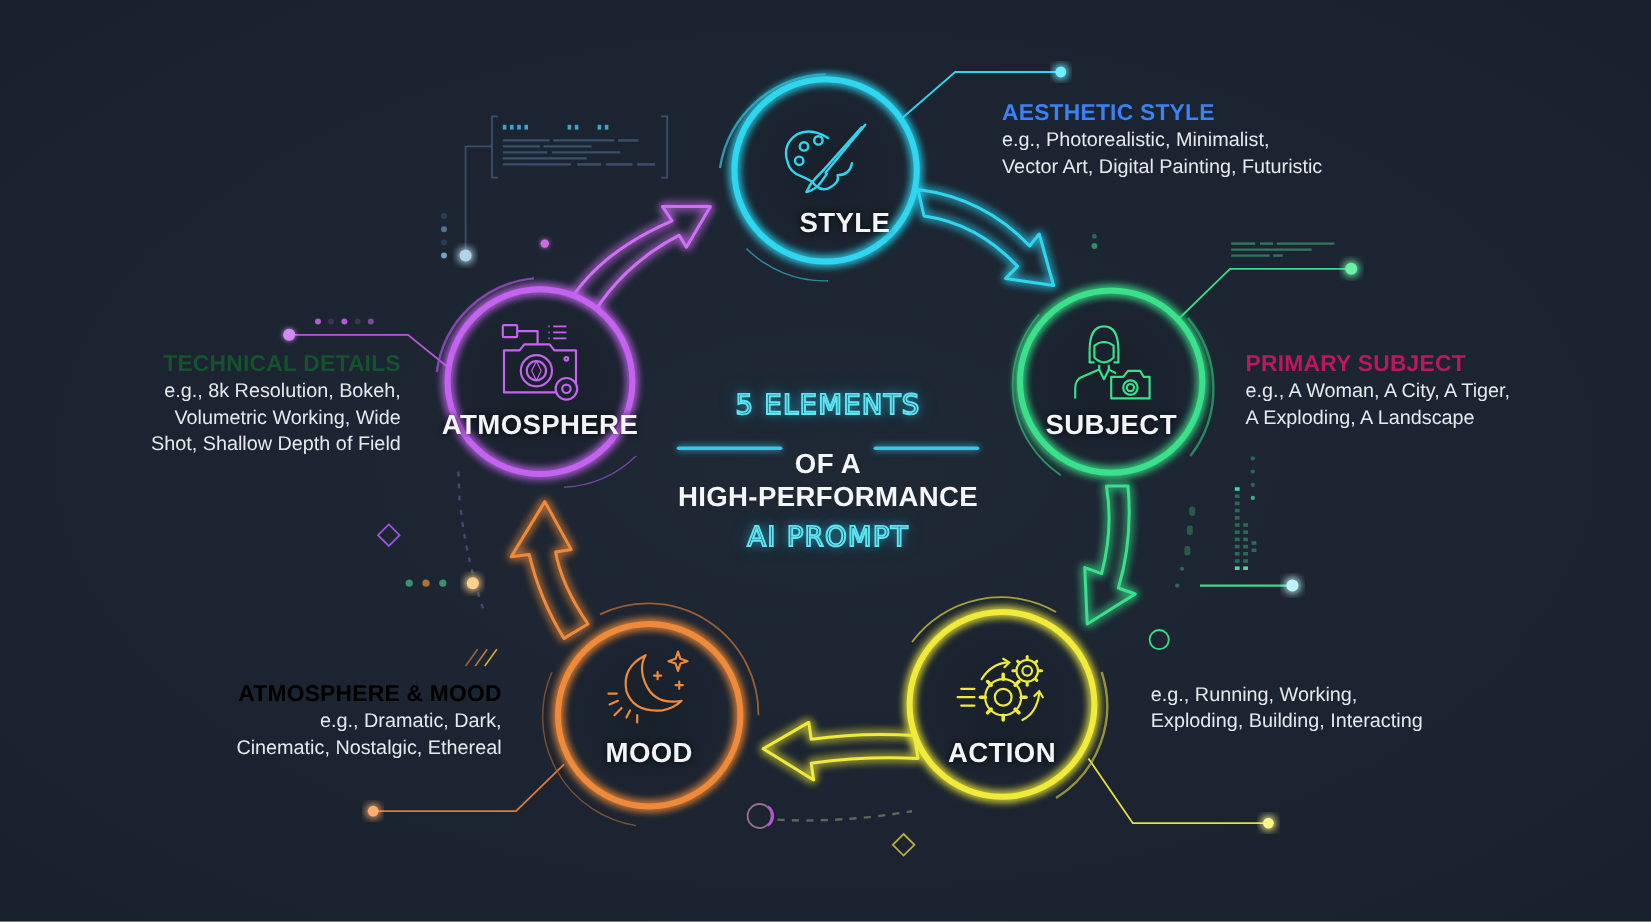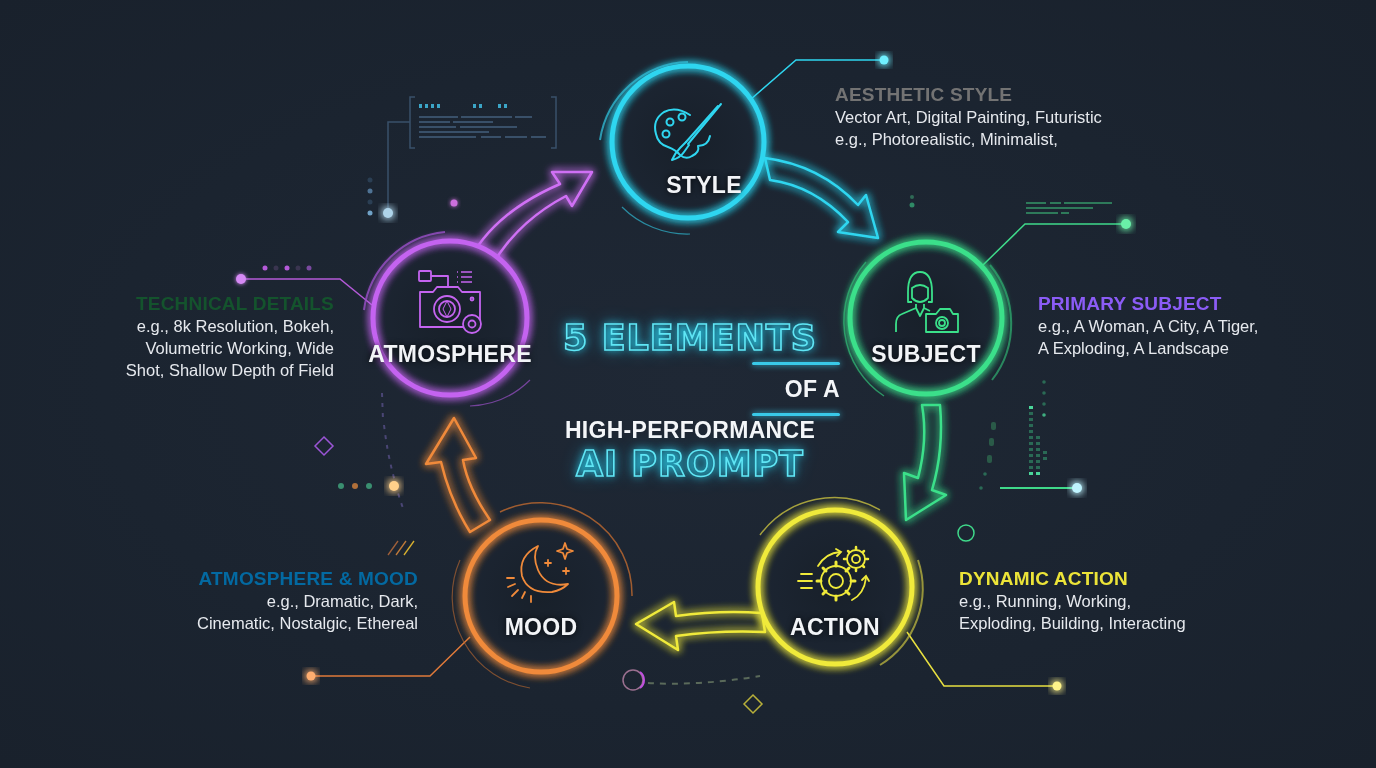--- a/index.html
+++ b/index.html
@@ -18,26 +18,26 @@
     text-shadow: 0 0 6px rgba(0,0,0,0.8);
     white-space: nowrap;
   }
   .desc { position: absolute; white-space: nowrap; }
   .desc .h { font-weight: bold; font-size: 19px; letter-spacing: 0.2px; line-height: 22px; }
   .desc .l { color: #e6e9ee; font-size: 16.5px; line-height: 22px; }
   .desc.right { text-align: right; }
 
   .title-wrap { position: absolute; left: 540px; top: 318px; width: 300px; text-align: center; }
   .neon {
-    font-family: "DejaVu Sans", sans-serif; font-weight: bold;
+    font-family: "DejaVu Sans", sans-serif; font-weight: normal;
     color: transparent; -webkit-text-stroke: 1.6px #5fe6f5;
     text-shadow: 0 0 8px rgba(40,210,240,0.8), 0 0 18px rgba(40,200,240,0.45);
-    font-size: 35px; letter-spacing: 1px; line-height: 40px;
+    font-size: 23px; letter-spacing: 1px; line-height: 40px;
   }
-  .of-a-row { display: flex; align-items: flex-end; justify-content: center; gap: 10px; margin-top: 4px; flex-direction: column; }
+  .of-a-row { display: flex; align-items: flex-start; justify-content: center; gap: 10px; margin-top: 14px; }
   .of-a-row .bar { height: 3px; width: 88px; background: #39c9e8; box-shadow: 0 0 6px #39c9e8; border-radius: 2px; }
   .white-t { color: #f4f6f9; font-weight: bold; font-size: 23px; line-height: 28px; letter-spacing: 0.3px; }
 </style>
 </head>
 <body>
 
 <div id="stage">
 
 <svg id="diagram" width="1376" height="768" viewBox="0 0 1376 768">
   <defs>
@@ -331,39 +331,38 @@
   </g>
 </svg>
 
 <div class="node-label" style="left:704px; top:172px;">STYLE</div>
 <div class="node-label" style="left:926px; top:341px;">SUBJECT</div>
 <div class="node-label" style="left:835px; top:614px;">ACTION</div>
 <div class="node-label" style="left:541px; top:614px;">MOOD</div>
 <div class="node-label" style="left:450px; top:341px;">ATMOSPHERE</div>
 
 <div class="desc" style="left:835px; top:84px;">
-  <div class="h" style="color:#737373;">AESTHETIC STYLE</div>
+  <div class="h" style="color:#3b82f6;">AESTHETIC STYLE</div>
+  <div class="l">e.g., Photorealistic, Minimalist,</div>
   <div class="l">Vector Art, Digital Painting, Futuristic</div>
-  <div class="l">e.g., Photorealistic, Minimalist,</div>
 </div>
 
 <div class="desc" style="left:1038px; top:293px;">
-  <div class="h" style="color:#8b5cf6;">PRIMARY SUBJECT</div>
+  <div class="h" style="color:#be185d;">PRIMARY SUBJECT</div>
   <div class="l">e.g., A Woman, A City, A Tiger,</div>
   <div class="l">A Exploding, A Landscape</div>
 </div>
 
 <div class="desc" style="left:959px; top:568px;">
-  <div class="h" style="color:#ece438;">DYNAMIC ACTION</div>
   <div class="l">e.g., Running, Working,</div>
   <div class="l">Exploding, Building, Interacting</div>
 </div>
 
 <div class="desc right" style="right:958px; top:568px;">
-  <div class="h" style="color:#0369a1;">ATMOSPHERE &amp; MOOD</div>
+  <div class="h" style="color:#000000;">ATMOSPHERE &amp; MOOD</div>
   <div class="l">e.g., Dramatic, Dark,</div>
   <div class="l">Cinematic, Nostalgic, Ethereal</div>
 </div>
 
 <div class="desc right" style="right:1042px; top:293px;">
   <div class="h" style="color:#14532d;">TECHNICAL DETAILS</div>
   <div class="l">e.g., 8k Resolution, Bokeh,</div>
   <div class="l">Volumetric Working, Wide</div>
   <div class="l">Shot, Shallow Depth of Field</div>
 </div>

